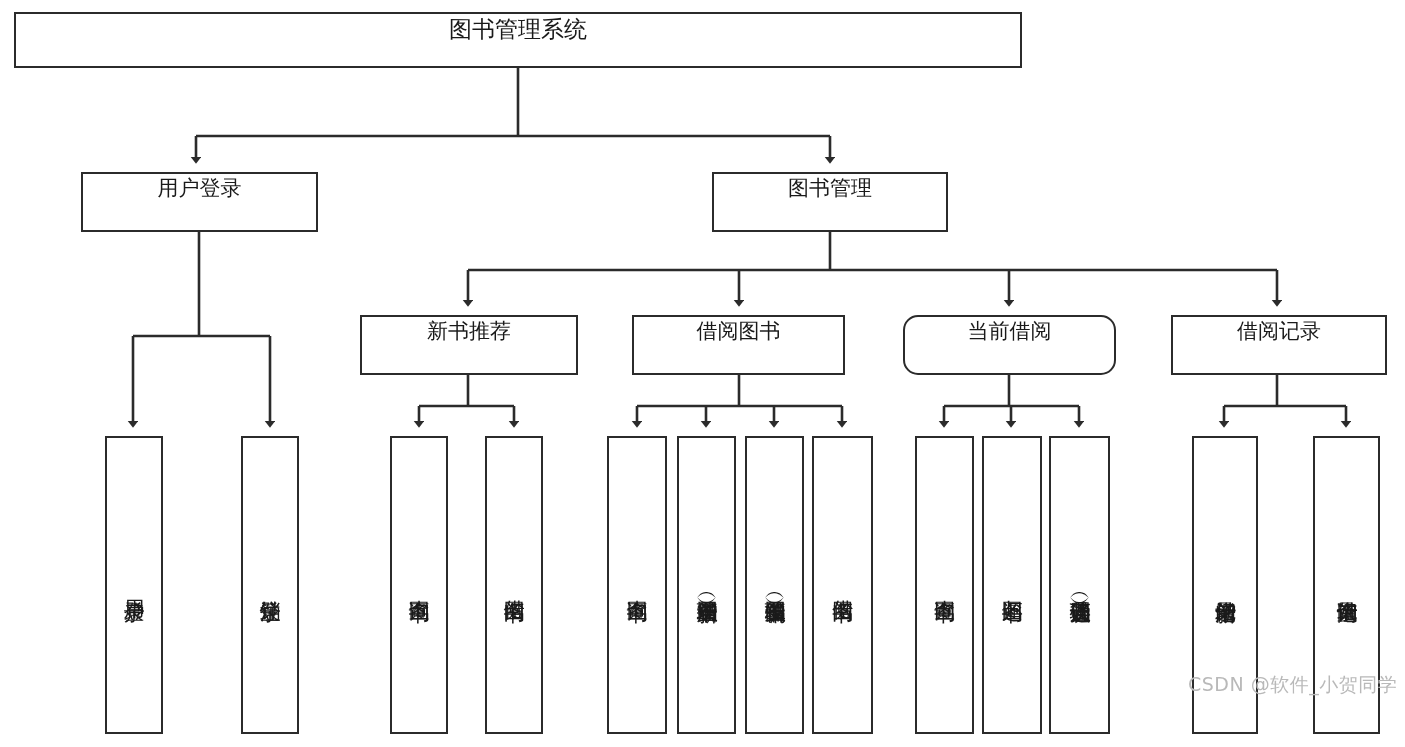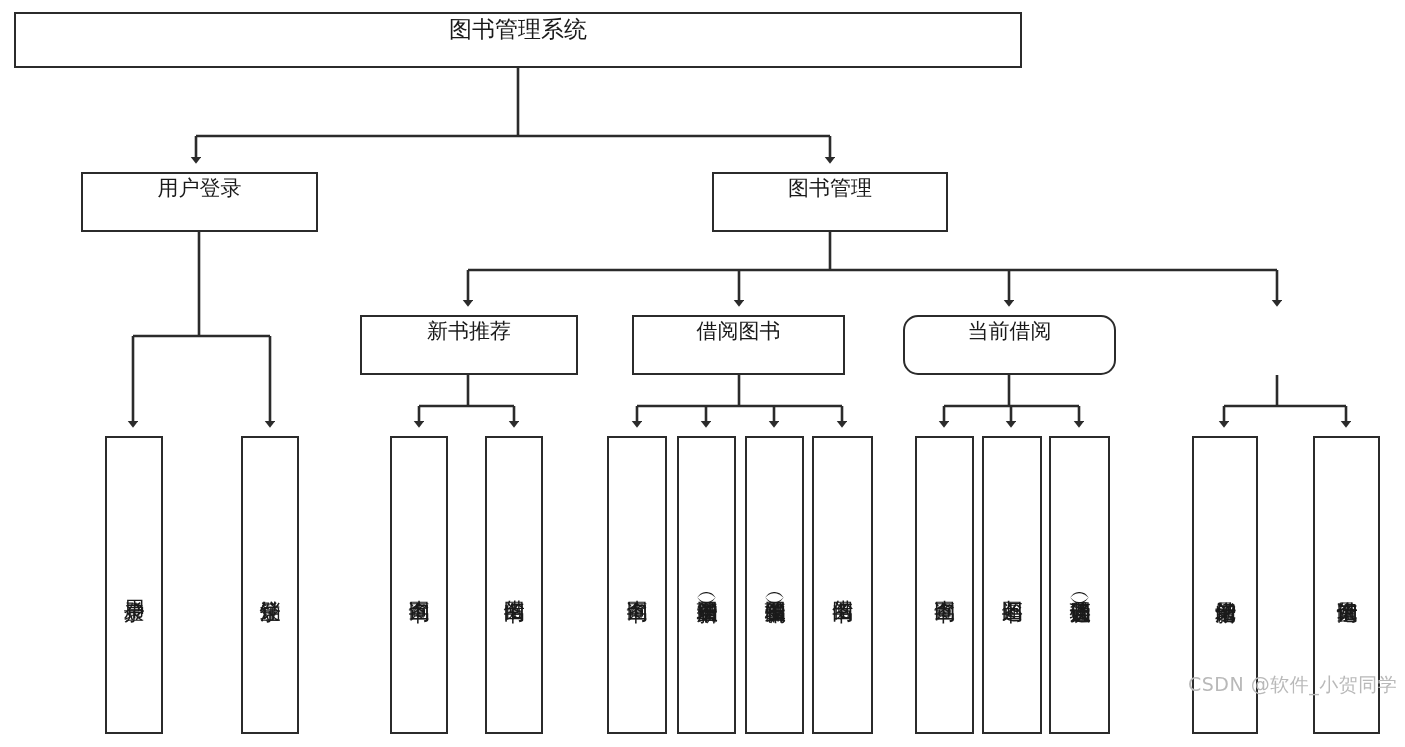--- a/index.html
+++ b/index.html
@@ -140,20 +140,23 @@
 
   <div class="node branch" style="left:360px; top:315px; width:218px; height:60px;">
     <span>新书推荐</span>
   </div>
   <div class="node branch" style="left:632px; top:315px; width:213px; height:60px;">
     <span>借阅图书</span>
   </div>
   <div class="node branch" style="left:903px; top:315px; width:213px; height:60px;border-radius:15px;">
     <span>当前借阅</span>
   </div>
+  <div class="node branch" style="left:1171px; top:315px; width:216px; height:60px;">
+    <span>借阅记录</span>
+  </div>
 
   <div class="node leaf" style="left:105px; top:436px; width:58px; height:298px;">
     <span class="vtext">用户登录</span>
   </div>
   <div class="node leaf" style="left:241px; top:436px; width:58px; height:298px;">
     <span class="vtext">注销登录</span>
   </div>
 
   <div class="node leaf" style="left:390px; top:436px; width:58px; height:298px;">
     <span class="vtext">查询图书</span>

